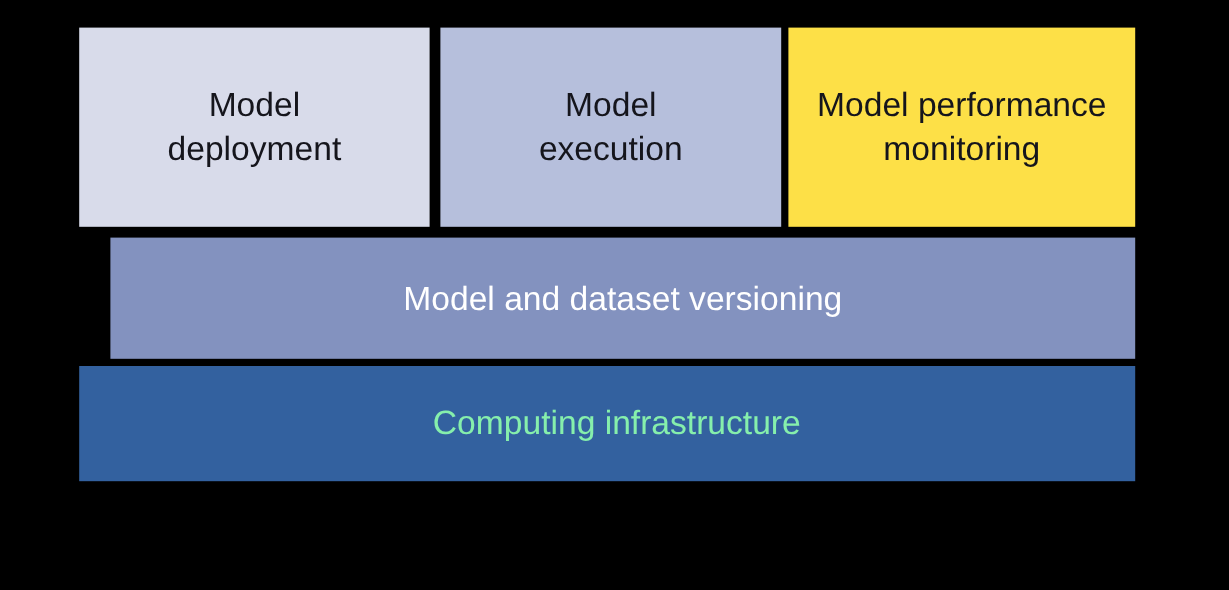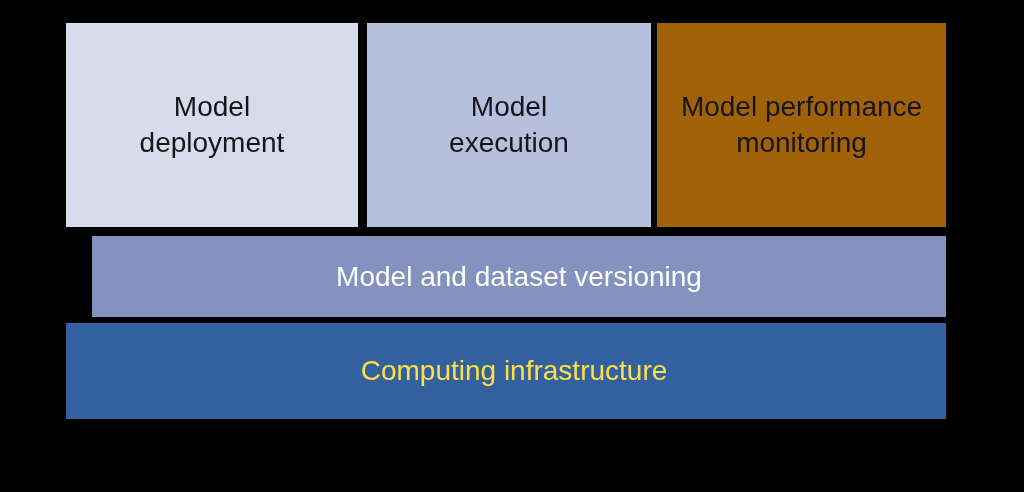--- a/index.html
+++ b/index.html
@@ -26,26 +26,26 @@
     display: flex;
     align-items: center;
     justify-content: center;
     text-align: center;
     font-size: 28px;
     line-height: 36px;
     white-space: pre-line;
     box-sizing: border-box;
   }
   
-  .row-1 { height: 204px; }
+  .row-1 { height: 166px; }
   .r1c1 { width: 292px; }
   .r1c2 { width: 284px; margin-left: 9px; }
   .r1c3 { width: 289px; margin-left: 6px; }
   
-  .row-2 { height: 81px; margin-top: 9px; margin-left: 26px; }
+  .row-2 { height: 101px; margin-top: 9px; margin-left: 26px; }
   .r2c1 { width: 880px; }
   
   .row-3 { height: 84px; margin-top: 8px; }
   .r3c1 { width: 437px; }
   .r3c2 { width: 436px; margin-left: 7px; }
   
   .row-4 { height: 96px; margin-top: 6px; }
   .r4c1 { width: 880px; }
 </style>
 </head>
@@ -55,32 +55,32 @@
 
   <div class="row row-1">
     <div class="box r1c1" style="background-color: rgb(216, 219, 234); color: rgb(21, 21, 28);">
       <span>Model
 deployment</span>
     </div>
     <div class="box r1c2" style="background-color: rgb(182, 191, 220); color: rgb(21, 21, 28);">
       <span>Model
 execution</span>
     </div>
-    <div class="box r1c3" style="background-color: #a16207; color: rgb(21, 21, 28);">
+    <div class="box r1c3" style="background-color: #fde047; color: rgb(21, 21, 28);">
       <span>Model performance
 monitoring</span>
     </div>
   </div>
 
   <div class="row row-2">
     <div class="box r2c1" style="background-color: rgb(131, 146, 191); color: rgb(255, 255, 255);">
       <span>Model and dataset versioning</span>
     </div>
   </div>
 
 
   <div class="row row-4">
-    <div class="box r4c1" style="background-color: rgb(51, 97, 159); color: #fde047; padding-left: 16px;">
+    <div class="box r4c1" style="background-color: rgb(51, 97, 159); color: #86efac; padding-left: 16px;">
       <span>Computing infrastructure</span>
     </div>
   </div>
 
 </div>
 
 </body></html>

